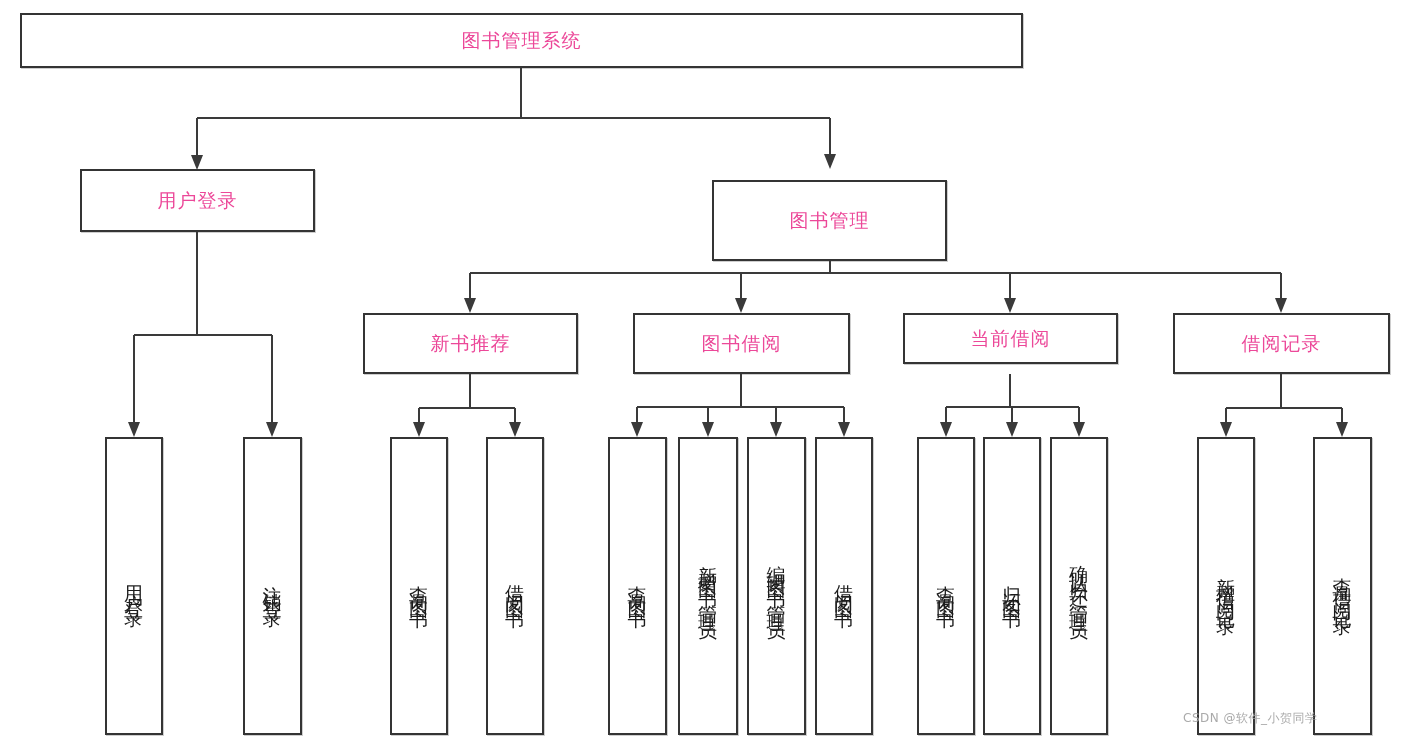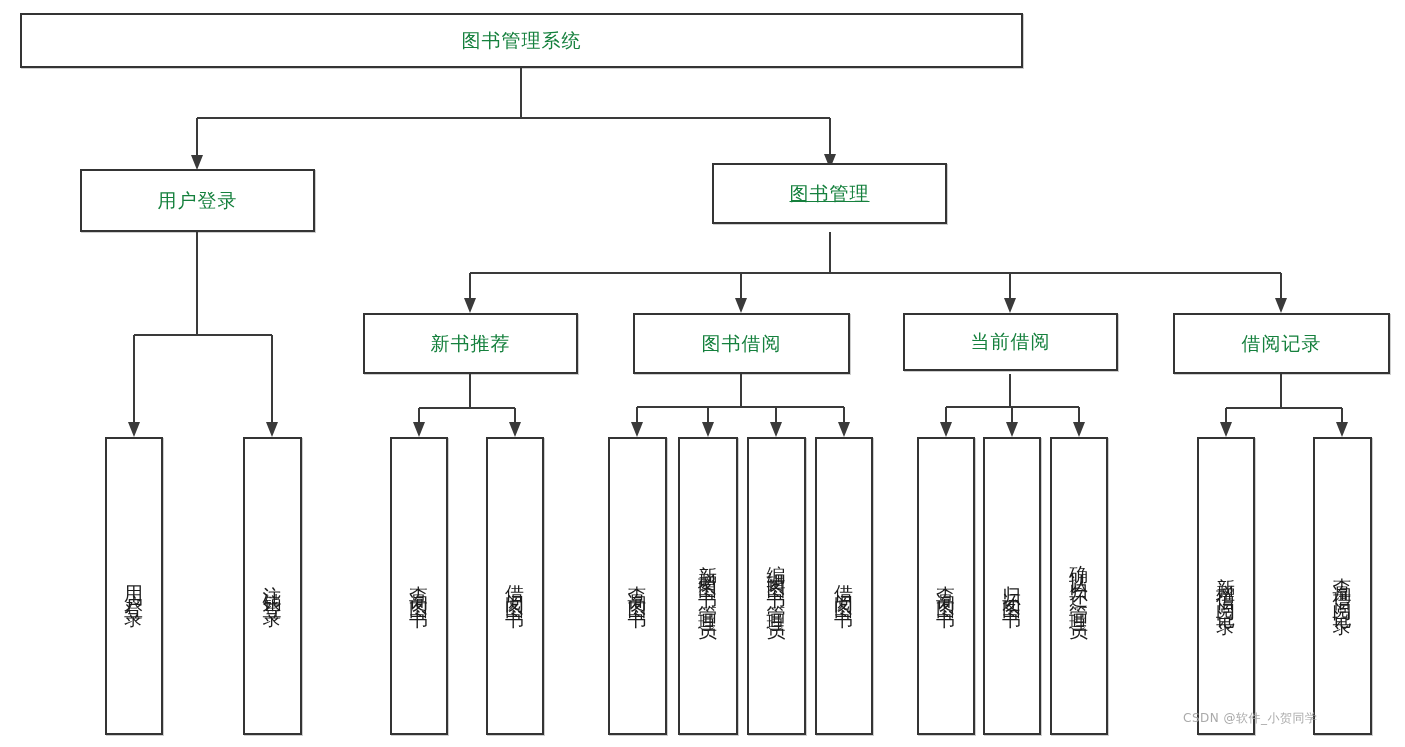--- a/index.html
+++ b/index.html
@@ -23,21 +23,21 @@
   }
   .hbox {
     position: absolute;
     box-sizing: border-box;
     border: 2.5px solid #343434;
     background: #ffffff;
     display: flex;
     align-items: center;
     justify-content: center;
     font-size: 19px;
-    color: #15803d;
+    color: #ec4899;
     letter-spacing: 1px;
     box-shadow: 1px 1px 0 rgba(60,60,60,0.25);
   }
   .vbox {
     position: absolute;
     box-sizing: border-box;
     border: 2.5px solid #343434;
     background: #ffffff;
     display: flex;
     align-items: center;
@@ -100,31 +100,31 @@
          M1336 422 L1348 422 L1342 437 Z"></path>
   </svg>
 
   <div class="hbox" style="left:20px; top:13px; width:1003px; height:55px;">
     <span>图书管理系统</span>
   </div>
 
   <div class="hbox" style="left:80px; top:169px; width:235px; height:63px;">
     <span>用户登录</span>
   </div>
-  <div class="hbox" style="left:712px; top:163px; width:235px; height:61px;text-decoration:underline;">
+  <div class="hbox" style="left:712px; top:180px; width:235px; height:81px;">
     <span>图书管理</span>
   </div>
 
   <div class="hbox" style="left:363px; top:313px; width:215px; height:61px;">
     <span>新书推荐</span>
   </div>
   <div class="hbox" style="left:633px; top:313px; width:217px; height:61px;">
     <span>图书借阅</span>
   </div>
-  <div class="hbox" style="left:903px; top:313px; width:215px; height:58px;font-family:Liberation Mono, monospace;">
+  <div class="hbox" style="left:903px; top:313px; width:215px; height:51px;font-family:Liberation Mono, monospace;">
     <span>当前借阅</span>
   </div>
   <div class="hbox" style="left:1173px; top:313px; width:217px; height:61px;">
     <span>借阅记录</span>
   </div>
 
   <div class="vbox" style="left:105px; top:437px; width:58px; height:298px;">
     <span class="vtext">用户登录</span>
   </div>
   <div class="vbox" style="left:243px; top:437px; width:59px; height:298px;">

